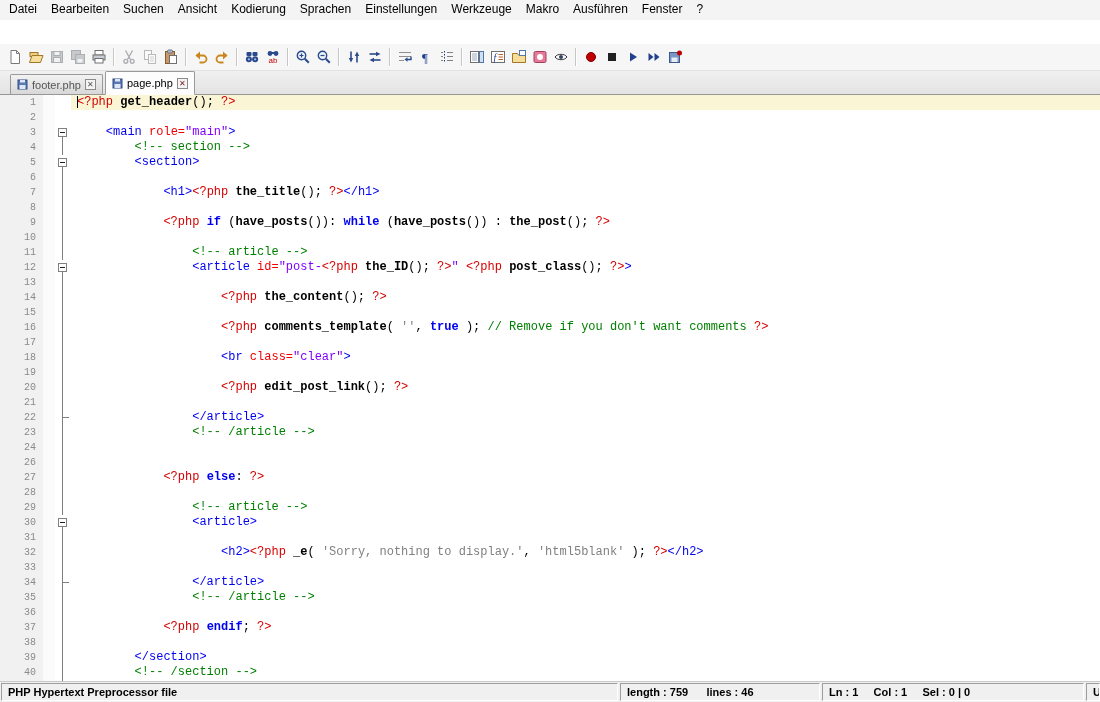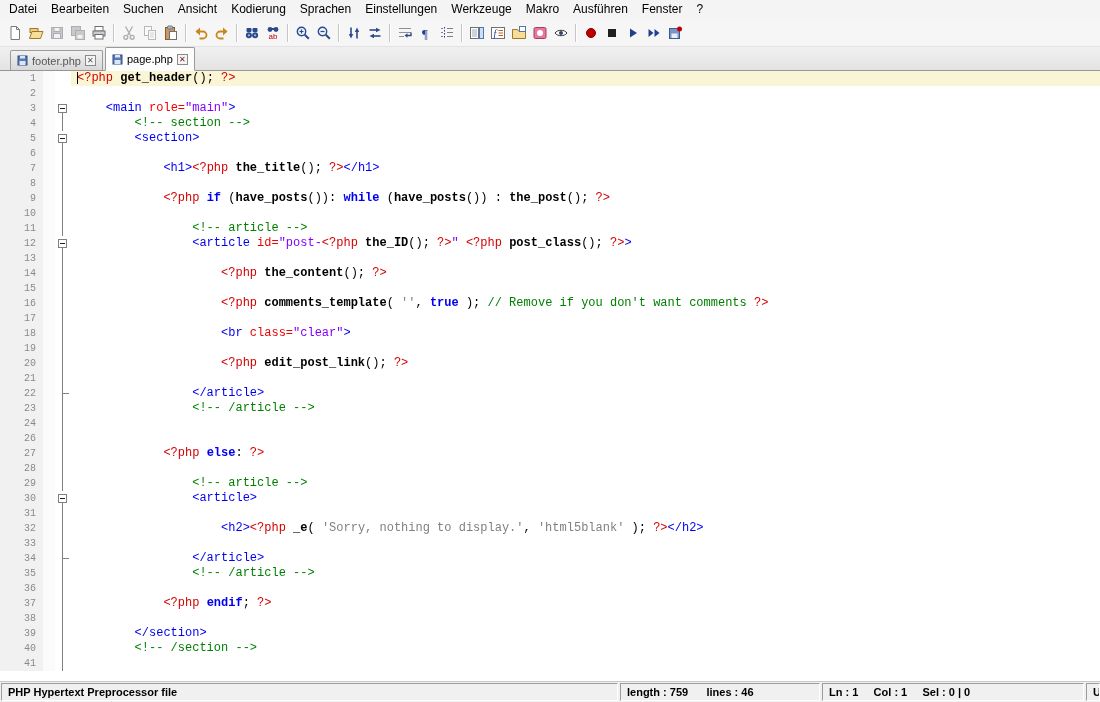--- a/index.html
+++ b/index.html
@@ -6,21 +6,21 @@
   .app{width:1100px;height:702px;display:flex;flex-direction:column;background:#fff;
        font-family:"Liberation Sans",sans-serif;overflow:hidden;position:relative;}
 
   
   .menu-bar{height:20px;display:flex;background:#f4f4f4;font-size:12px;
             color:#000;padding-left:2px;flex:0 0 auto;}
   .menu-item{padding:2px 7px;white-space:nowrap;cursor:default;}
 
   
   .toolbar{height:26px;display:flex;align-items:center;background:#f6f6f6;
-           border-bottom:1px solid #e2e2e2;padding:0 4px;flex:0 0 auto;}
+           border-bottom:1px solid #e2e2e2;padding:0 4px;flex:0 0 auto;margin-top:24px;}
   .tb-btn{width:21px;height:22px;display:flex;align-items:center;justify-content:center;border-radius:2px;}
   .tb-btn.disabled{opacity:.45;filter:grayscale(.85);}
   .tb-ic svg{display:block;}
   .tb-sep{width:1px;height:18px;background:#c6c6c6;margin:0 4px;box-shadow:1px 0 0 #fff;}
 
   
   .tab-bar{height:23px;background:linear-gradient(#f0f0f0,#e3e3e3);display:flex;align-items:flex-end;
            padding-left:8px;border-bottom:1px solid #979797;flex:0 0 auto;}
   .tab{display:inline-flex;align-items:center;gap:4px;padding:0 6px;height:19px;margin:0 0 0 2px;
        background:linear-gradient(#f2f2f2,#d8d8d8);border:1px solid #9a9a9a;border-bottom:none;

